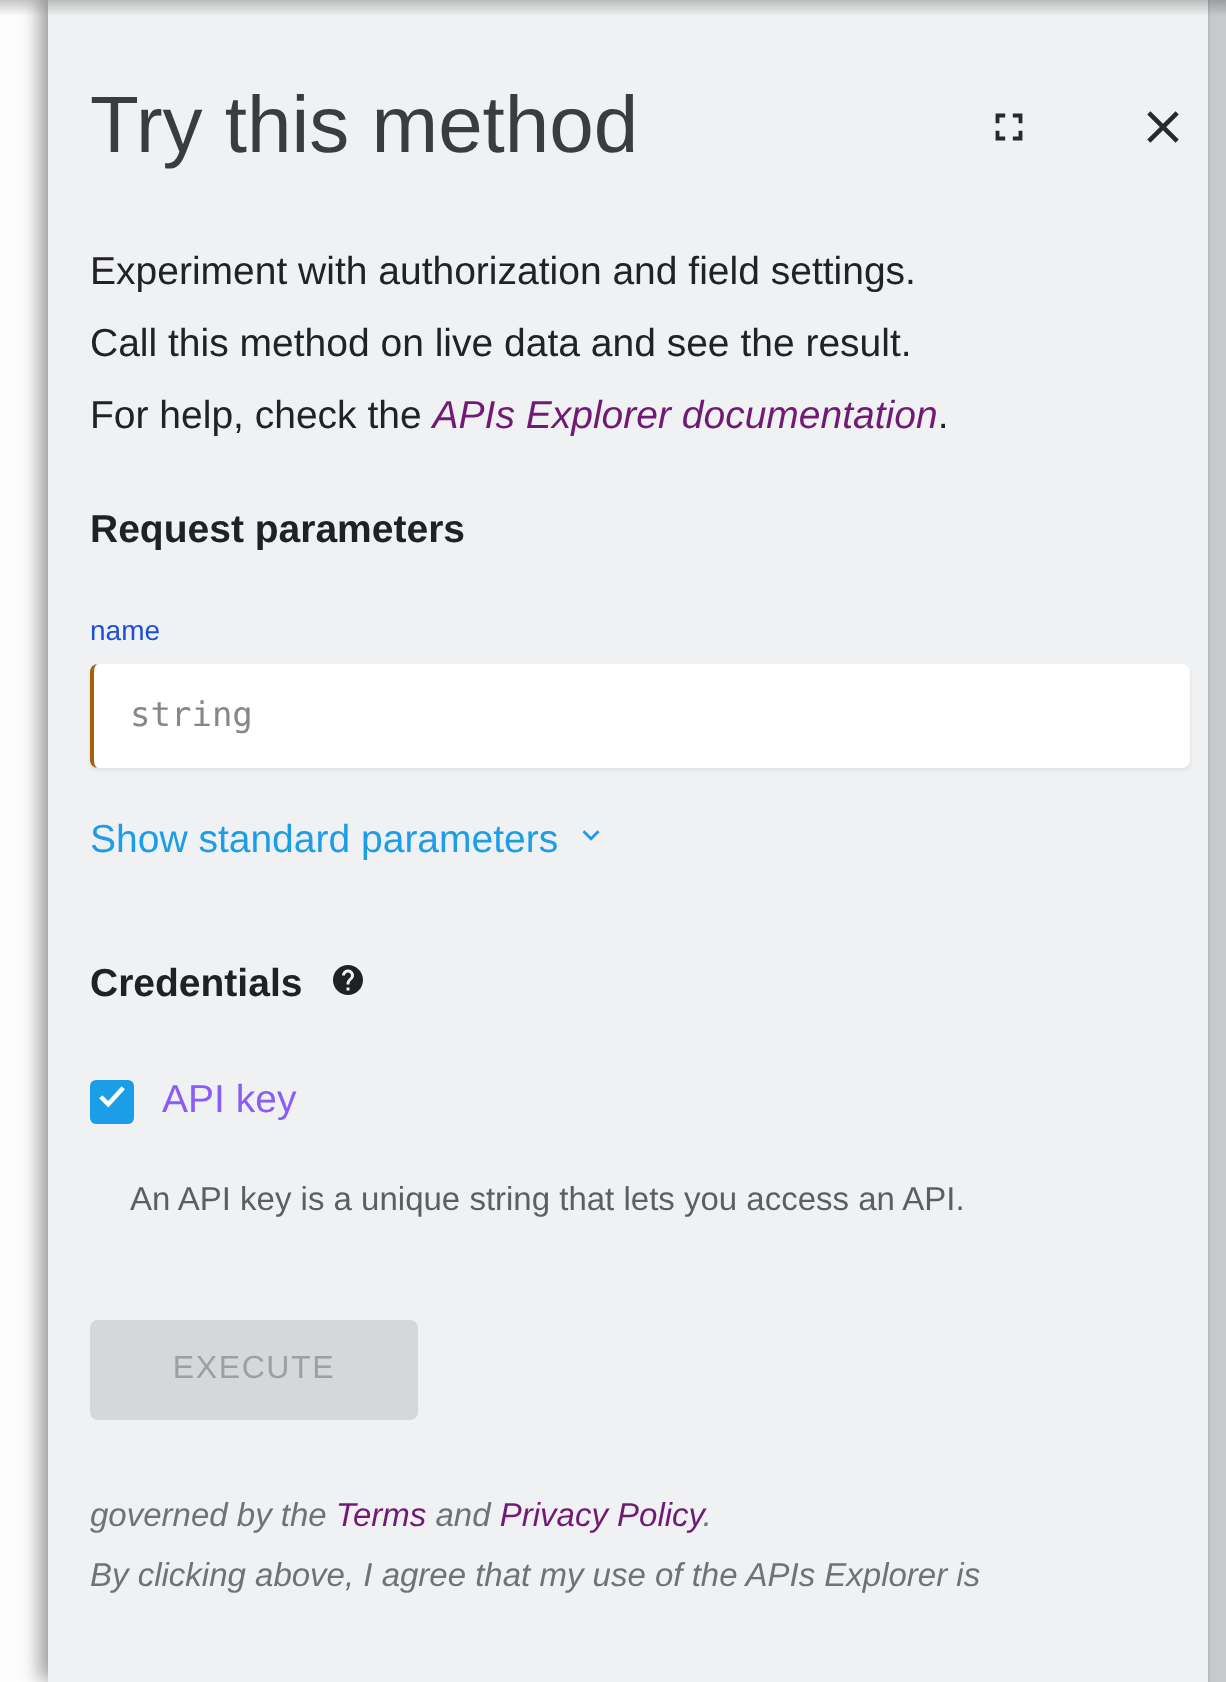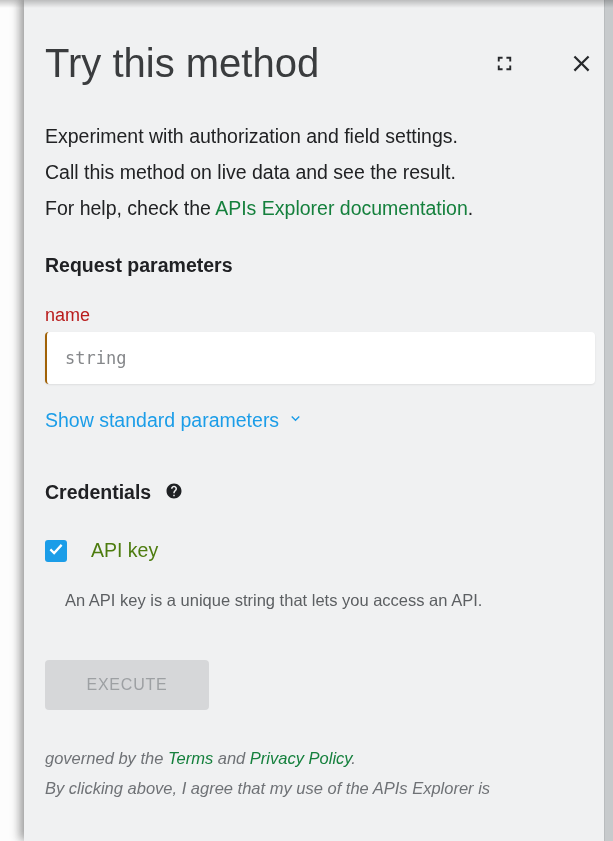--- a/index.html
+++ b/index.html
@@ -39,28 +39,28 @@
   .header-spacer { flex: 1 1 auto; }
   .icon-btn {
     background: none; border: none; cursor: pointer; padding: 0;
     display: flex; align-items: center; justify-content: center;
   }
   .icon-btn.fullscreen { margin-right: 52px; }
   .icon-btn svg { display: block; }
 
   
   .intro { margin-top: 28px; font-size: 19.5px; line-height: 36px; color: #212224; }
-  a.link { color: #15803d; text-decoration: none; cursor: pointer; }
+  a.link { color: #701a75; text-decoration: none; cursor: pointer; font-style: italic; }
 
   
   .section-heading { font-size: 19.5px; font-weight: 700; color: #202124; }
   .req-params-heading { margin-top: 25px; line-height: 28px; }
 
   
-  .field-label { margin-top: 24px; font-size: 18px; color: #b91c1c; line-height: 24px; }
+  .field-label { margin-top: 24px; font-size: 14px; color: #1d4ed8; line-height: 24px; }
   .param-input {
     margin-top: 5px; display: block; width: 550px; height: 52px;
     background: #ffffff; border: none; border-left: 2px solid #a16207;
     border-radius: 4px; box-shadow: 0 1px 2px rgba(0,0,0,0.08);
     font-family: "DejaVu Sans Mono", "Liberation Mono", monospace;
     font-size: 17px; color: #3c4043; padding: 0 0 0 18px; outline: none;
   }
   .param-input::placeholder { color: #85878a; opacity: 1; }
 
   
@@ -74,21 +74,21 @@
 
   
   .credentials-heading { margin-top: 44px; line-height: 28px; display: flex; align-items: flex-start; }
   .help-icon { margin-left: 14px; margin-top: 1px; display: inline-block; }
 
   .apikey-row { margin-top: 32px; display: flex; align-items: center; cursor: pointer; }
   .checkbox {
     width: 22px; height: 22px; border-radius: 3px; background: #1b9de8;
     display: flex; align-items: center; justify-content: center; flex: 0 0 auto;
   }
-  .apikey-label { margin-left: 24px; font-size: 19.5px; color: #4d7c0f; }
+  .apikey-label { margin-left: 14px; font-size: 19.5px; color: #8b5cf6; }
   .apikey-desc { margin-top: 27px; margin-left: 20px; font-size: 16.5px; color: #5c5f62; line-height: 22px; }
 
   
   .execute-btn {
     margin-top: 49px; width: 164px; height: 50px;
     background: #d6d7d9; color: #9da0a3; border: none; border-radius: 4px;
     font-size: 16px; letter-spacing: 0.8px;
     font-family: "Liberation Sans", "DejaVu Sans", sans-serif;
   }
   .execute-btn:disabled { cursor: default; }

